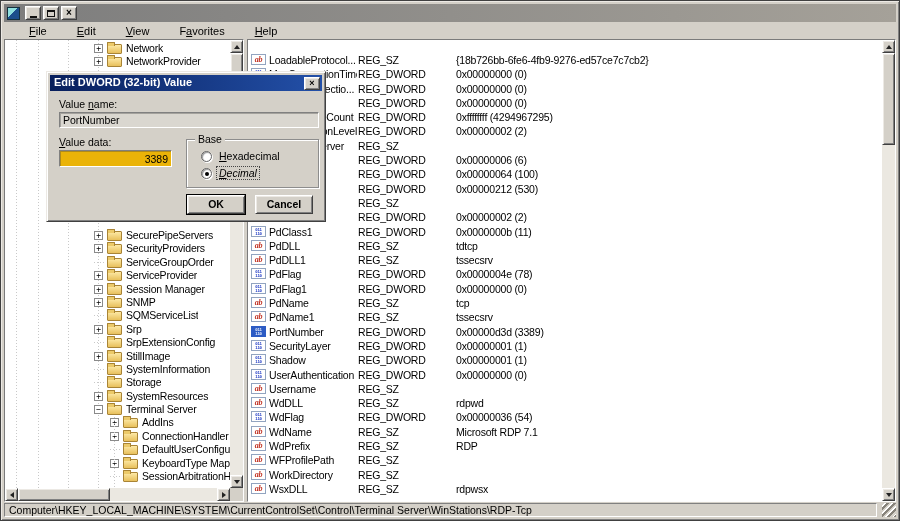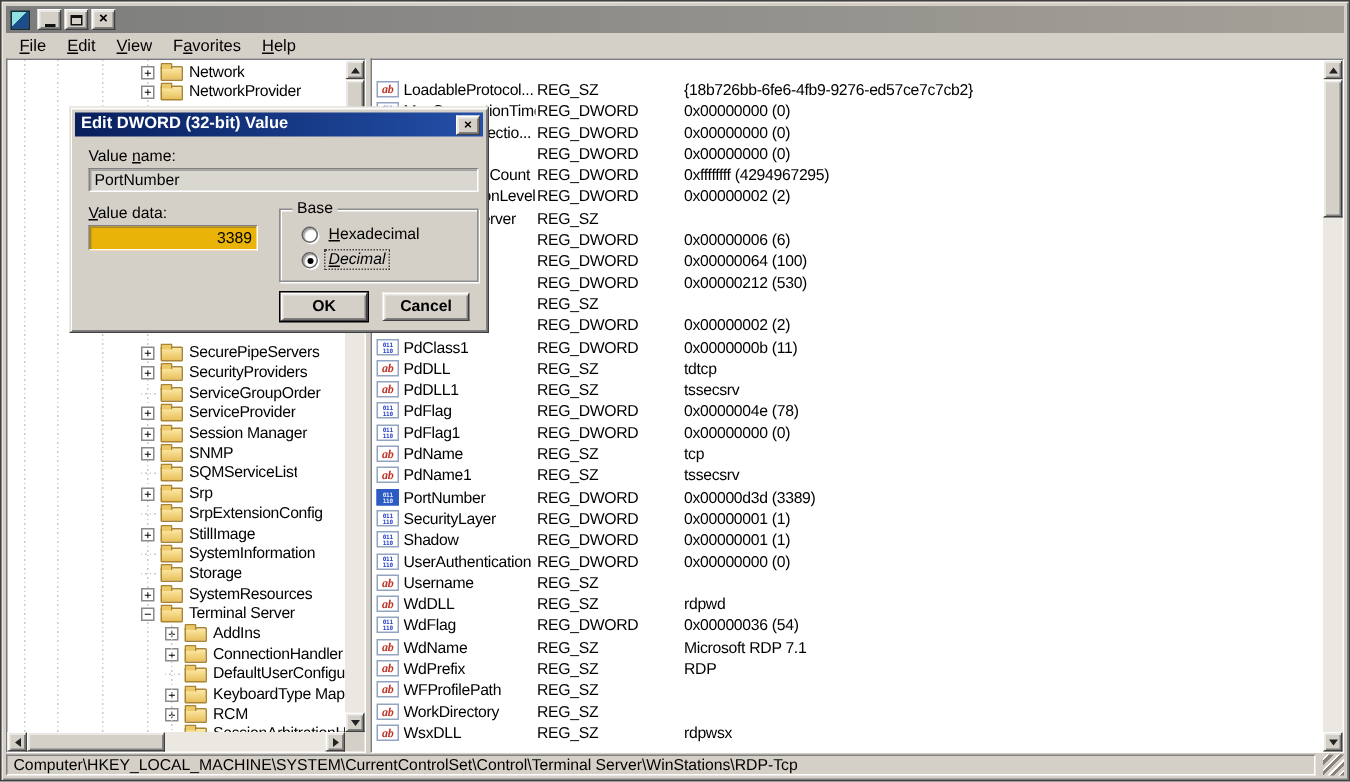--- a/index.html
+++ b/index.html
@@ -21,21 +21,21 @@
     border:1px solid;border-color:#fff #404040 #404040 #fff;
     box-shadow:inset 1px 1px 0 #ece9e4, inset -1px -1px 0 #808080;
     display:flex;align-items:center;justify-content:center;}
   .g-min{width:7px;height:2px;background:#111;margin-top:7px;}
   .g-max{width:8px;height:7px;border:1px solid #111;border-top-width:2px;}
   .g-x{font-size:10px;font-weight:bold;line-height:10px;}
 
   
   .menubar{position:absolute;left:3px;top:21px;right:3px;height:17px;
     display:flex;align-items:center;padding-left:2px;font-size:11px;}
-  .menu-item{padding:2px 7px;}
+  .menu-item{padding:2px 7px;margin-left:16px;}
   .menu-item u{text-decoration:underline;}
 
   
   .tree-panel{position:absolute;left:3px;top:38px;width:240px;bottom:18px;
     background:#fff;border:1px solid;border-color:#7b7b7b #fdfdfd #fdfdfd #7b7b7b;}
   .splitter{position:absolute;left:243px;width:3px;top:38px;bottom:18px;background:#d4d0c8;}
   .list-panel{position:absolute;left:246px;right:3px;top:38px;bottom:18px;
     background:#fff;border:1px solid;border-color:#7b7b7b #fdfdfd #fdfdfd #7b7b7b;}
 
   
@@ -276,25 +276,20 @@
             <span class="exp-none"></span>
             <span class="folder"></span>
             <span class="tlabel">DefaultUserConfiguration</span>
           </div>
           <div class="tree-row lvl1">
             <span class="exp">+</span>
             <span class="folder"></span>
             <span class="tlabel">KeyboardType Mapping</span>
           </div>
           <div class="tree-row lvl1">
-            <span class="exp">+</span>
-            <span class="folder"></span>
-            <span class="tlabel">RCM</span>
-          </div>
-          <div class="tree-row lvl1">
             <span class="exp-none"></span>
             <span class="folder"></span>
             <span class="tlabel">SessionArbitrationHelpe</span>
           </div>
         </div>
     </div>
     <div class="vscroll">
       <span class="sb-btn sb-up">
           <span class="tri-up"></span>
         </span>

